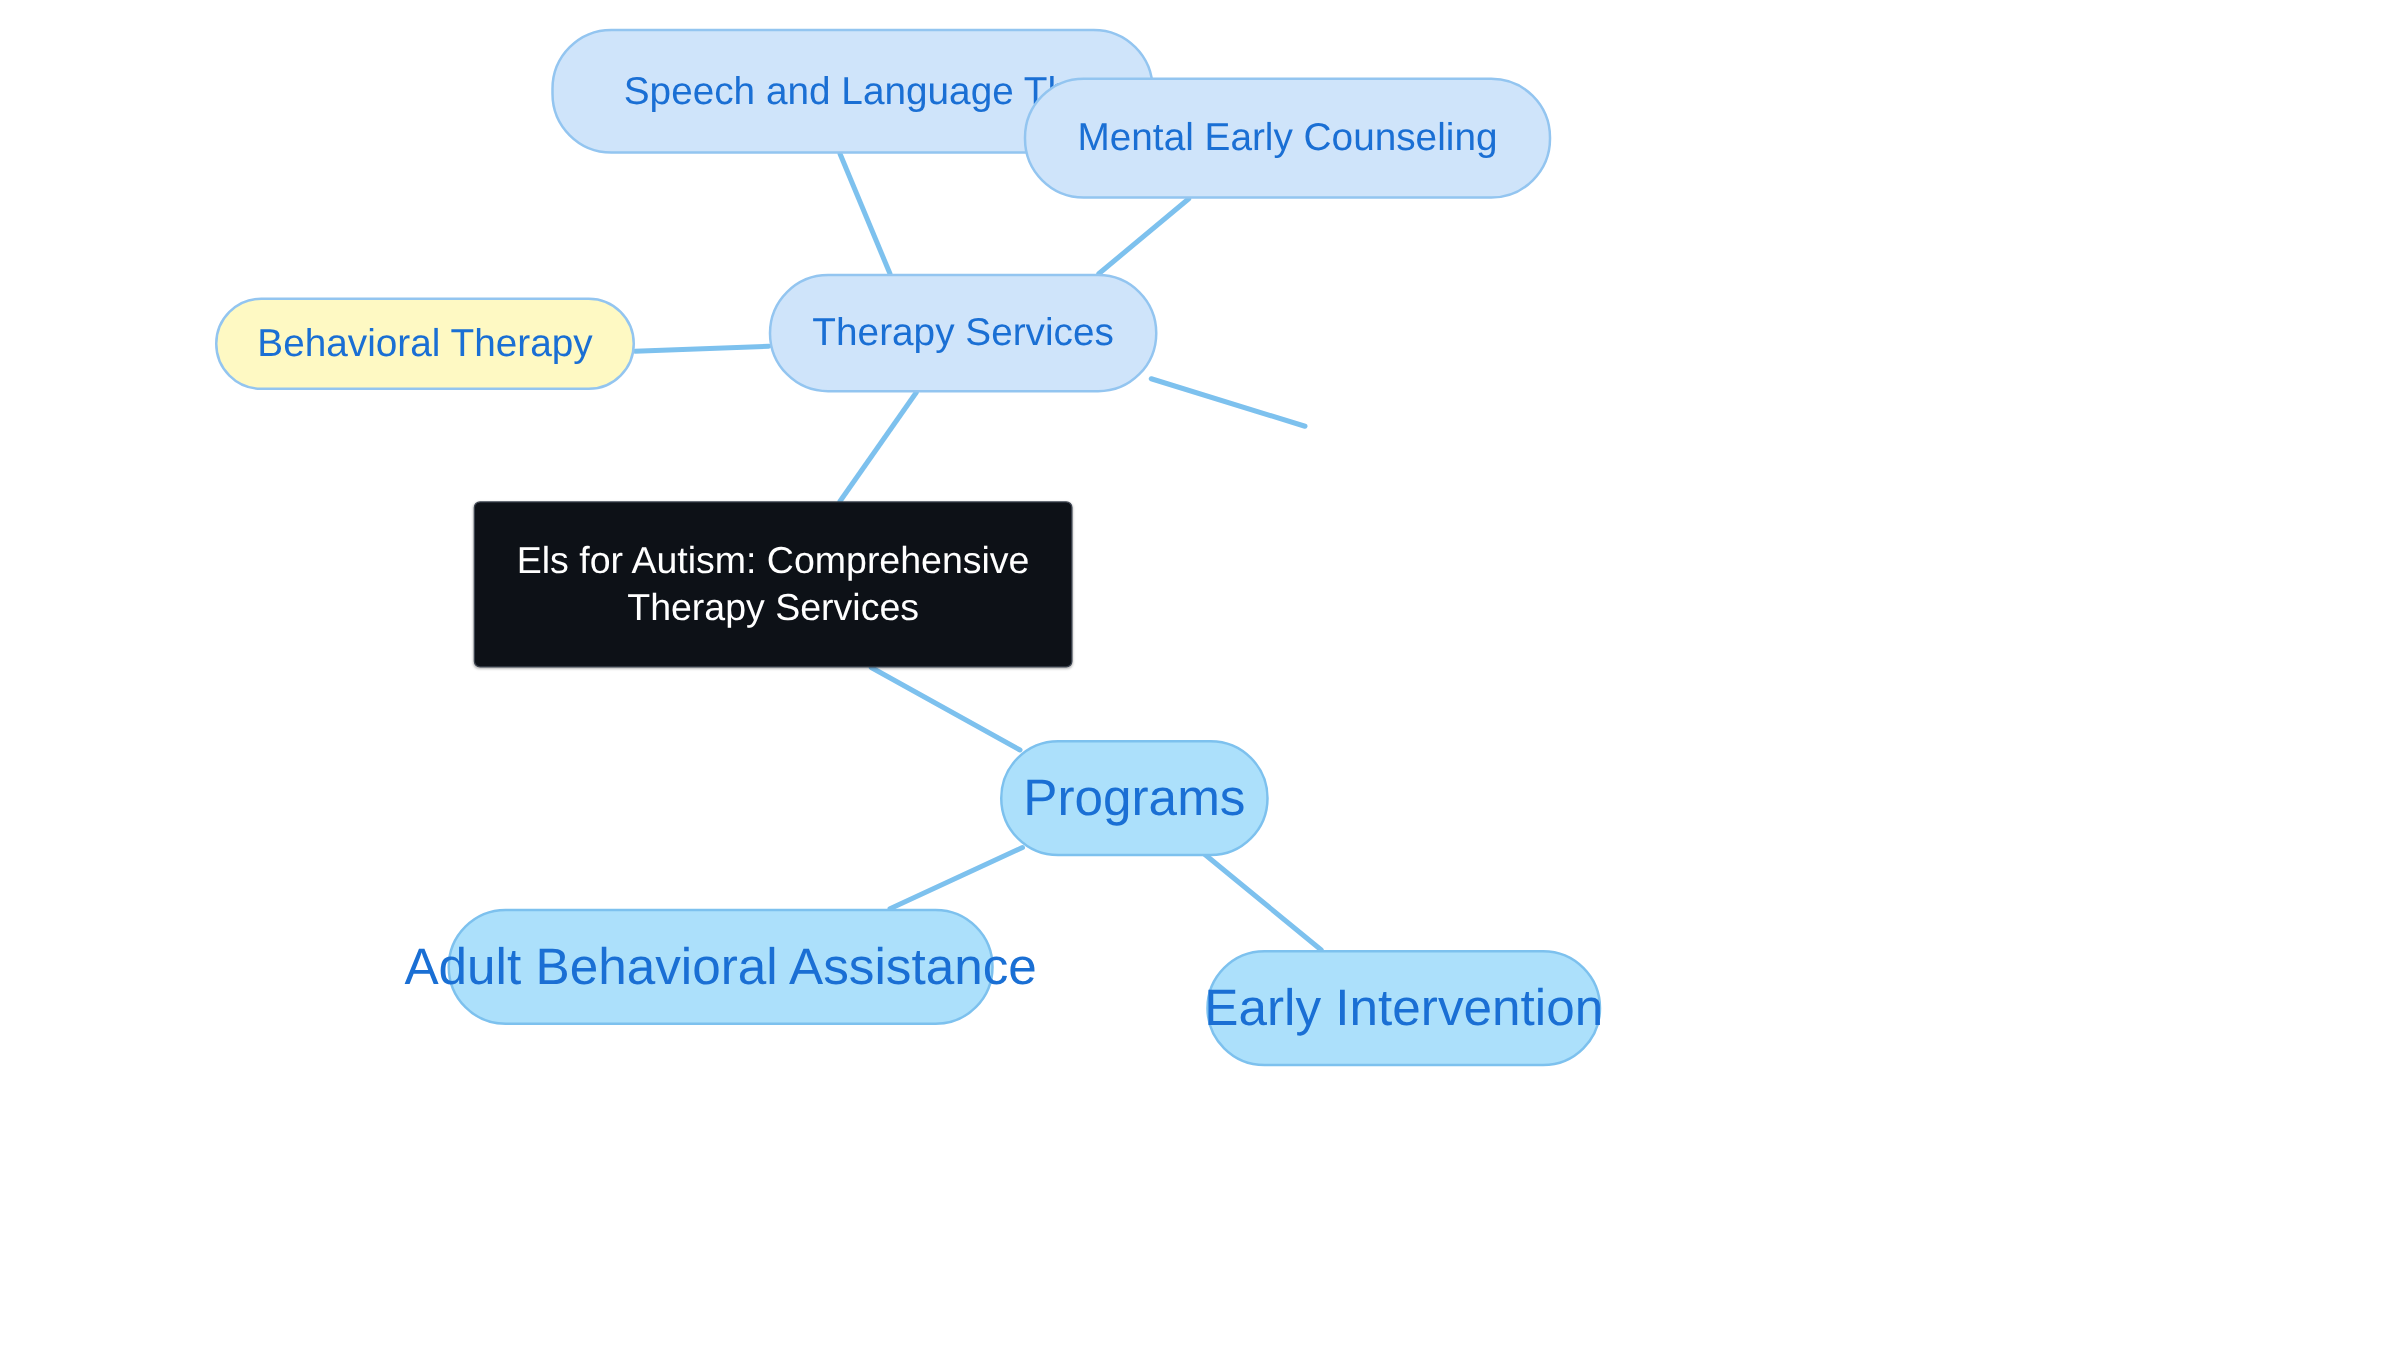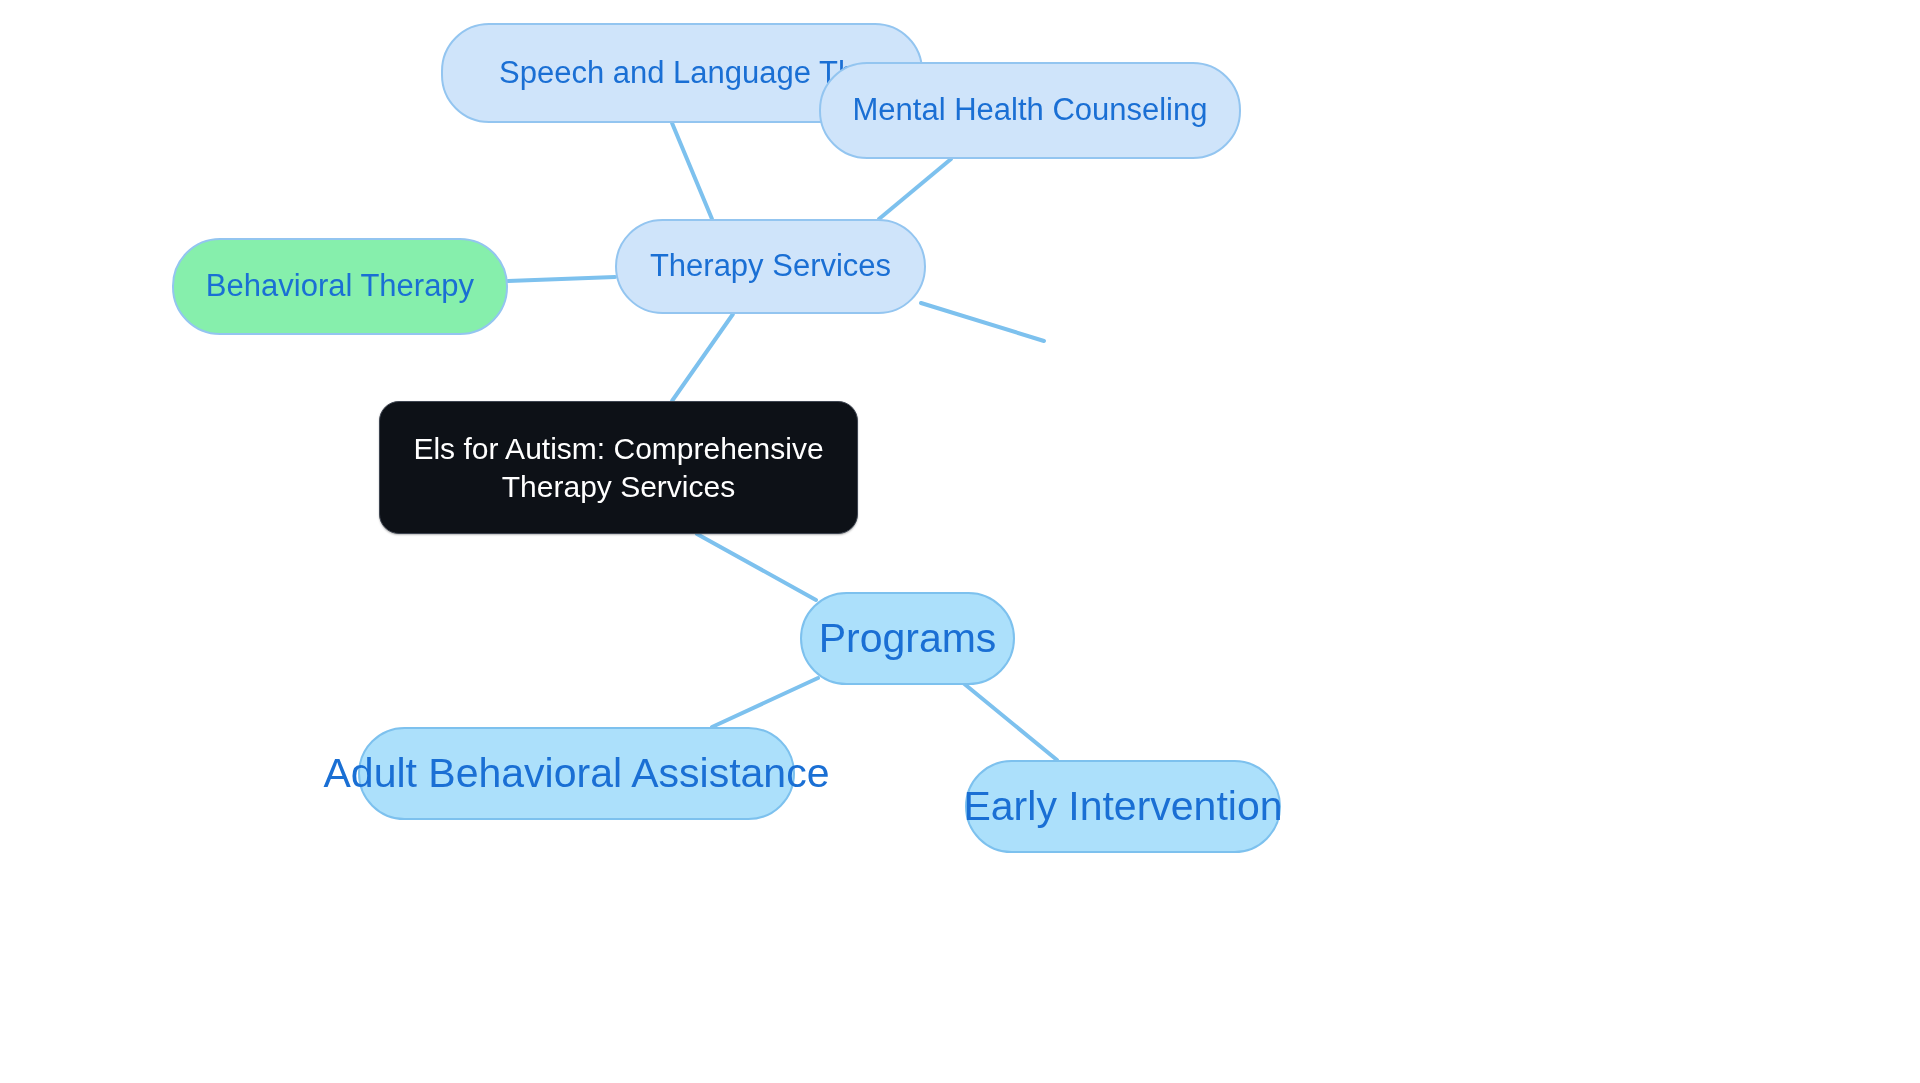--- a/index.html
+++ b/index.html
@@ -34,21 +34,21 @@
     display: flex;
     align-items: center;
     justify-content: center;
     text-align: center;
     line-height: 1.24;
     white-space: pre;
   }
   .node-root {
     background: #0d1117;
     border: 1px solid #3d4450;
-    border-radius: 20px;
+    border-radius: 5px;
     color: #ffffff;
     font-size: 30px;
     box-shadow: 0 1px 2px rgba(0,0,0,0.28);
   }
   .node-branch-therapy {
     background: #cfe4fa;
     border: 2px solid #93c5f0;
     border-radius: 48px;
     color: #1a6fd4;
     font-size: 31px;
@@ -82,24 +82,24 @@
         <path d="M 818,678 L 712,727"></path>
         <path d="M 962,682 L 1057,760"></path>
       </g>
   </svg>
 
   <div class="node node-branch-therapy node-clipped" style="left: 441px; top: 23px; width: 482px; height: 100px; background: rgb(207, 228, 250); color: rgb(26, 111, 212); border-color: rgb(147, 197, 240);">
     <span>Speech and Language Therapy</span>
   </div>
 
   <div class="node node-branch-therapy" style="left: 819px; top: 62px; width: 422px; height: 97px; background: rgb(207, 228, 250); color: rgb(26, 111, 212); border-color: rgb(147, 197, 240);">
-    <span>Mental Health Counseling</span>
+    <span>Mental Early Counseling</span>
   </div>
 
-  <div class="node node-branch-therapy" style="left: 172px; top: 238px; width: 336px; height: 97px; background: #86efac; color: rgb(26, 111, 212); border-color: rgb(147, 197, 240);">
+  <div class="node node-branch-therapy" style="left: 172px; top: 238px; width: 336px; height: 74px; background: #fef9c3; color: rgb(26, 111, 212); border-color: rgb(147, 197, 240);">
     <span>Behavioral Therapy</span>
   </div>
 
   <div class="node node-branch-therapy" style="left: 615px; top: 219px; width: 311px; height: 95px; background: rgb(207, 228, 250); color: rgb(26, 111, 212); border-color: rgb(147, 197, 240);">
     <span>Therapy Services</span>
   </div>
 
 
   <div class="node node-branch-programs" style="left: 800px; top: 592px; width: 215px; height: 93px; background: rgb(172, 224, 251); color: rgb(26, 111, 212); border-color: rgb(125, 193, 238);">
     <span>Programs</span>

